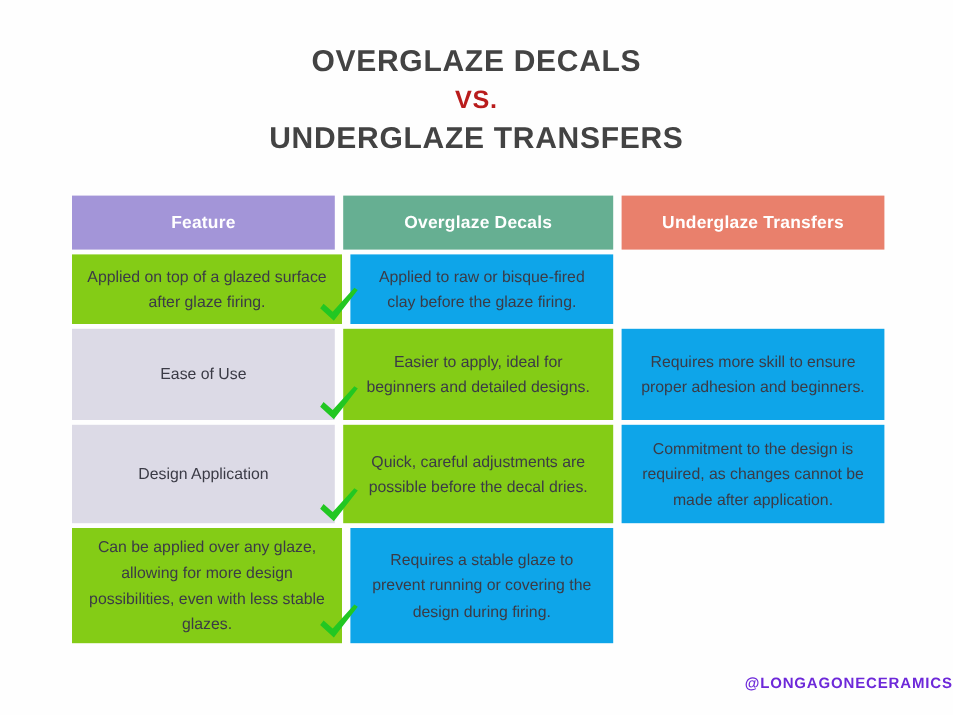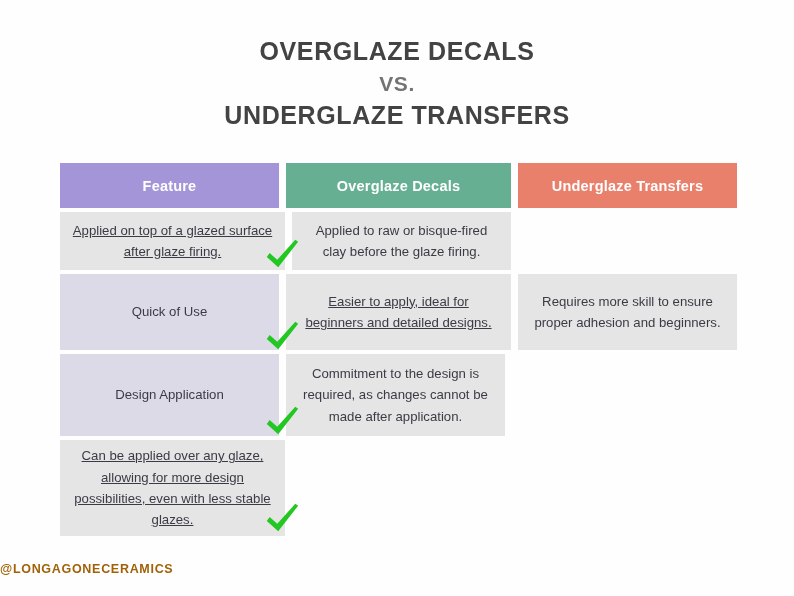--- a/index.html
+++ b/index.html
@@ -27,21 +27,21 @@
     font-size: 25px;
     font-weight: bold;
     letter-spacing: 0.6px;
     color: #434343;
     line-height: 1.26;
   }
 
   .title-vs {
     font-size: 21px;
     font-weight: bold;
-    color: #737373;
+    color: #b91c1c;
     letter-spacing: 0.6px;
     line-height: 1.55;
   }
 
   
   .table {
     position: absolute;
     left: 60px;
     top: 163px;
     width: 677px;
@@ -82,22 +82,22 @@
   .hdr-under   { background: #E9806C; }
 
   
   .row-body .cell {
     font-size: 13.2px;
     line-height: 1.62;
     color: #3B3B46;
   }
 
   .body-feature { background: #DCDAE6; }
-  .body-over    { background: #e5e5e5; text-decoration: underline; }
-  .body-under   { background: #e5e5e5; }
+  .body-over    { background: #84cc16; }
+  .body-under   { background: #0ea5e9; }
 
   .r1 .cell { height: 58px; }
   .r2 .cell { height: 76px; }
   .r3 .cell { height: 82px; }
   .r4 .cell { height: 96px; }
 
   
   .check {
     position: absolute;
     width: 38px;
@@ -112,25 +112,25 @@
   .check-r2 { left: 203px; top: 44px; }
   .check-r3 { left: 203px; top: 49px; }
   .check-r4 { left: 203px; top: 60px; }
 
   
   .footer {
     position: absolute;
     left: 0;
     right: 0;
     top: 562px;
-    text-align: left;
+    text-align: right;
     font-size: 12.5px;
     font-weight: bold;
     letter-spacing: 0.7px;
-    color: #a16207;
+    color: #6d28d9;
   }
 </style>
 </head>
 <body>
 
 <div class="title-block">
   <div class="title-line">OVERGLAZE DECALS</div>
   <div class="title-vs">VS.</div>
   <div class="title-line">UNDERGLAZE TRANSFERS</div>
 </div>
@@ -147,42 +147,44 @@
     <div class="cell col-over body-over">Applied on top of a glazed surface after glaze firing.</div>
     <div class="cell col-under body-under">Applied to raw or bisque-fired clay before the glaze firing.</div>
     <span class="check check-r1">
       <svg viewBox="0 0 40 40" xmlns="http://www.w3.org/2000/svg">
         <path d="M4 22 L7 18 L15 25 L34 4 L37 6 L16 33 Z" fill="#22C722"></path>
       </svg>
     </span>
   </div>
 
   <div class="row row-body r2">
-    <div class="cell col-feature body-feature">Quick of Use</div>
+    <div class="cell col-feature body-feature">Ease of Use</div>
     <div class="cell col-over body-over">Easier to apply, ideal for beginners and detailed designs.</div>
     <div class="cell col-under body-under">Requires more skill to ensure proper adhesion and beginners.</div>
     <span class="check check-r2">
       <svg viewBox="0 0 40 40" xmlns="http://www.w3.org/2000/svg">
         <path d="M4 22 L7 18 L15 25 L34 4 L37 6 L16 33 Z" fill="#22C722"></path>
       </svg>
     </span>
   </div>
 
   <div class="row row-body r3">
     <div class="cell col-feature body-feature">Design Application</div>
+    <div class="cell col-over body-over">Quick, careful adjustments are possible before the decal dries.</div>
     <div class="cell col-under body-under">Commitment to the design is required, as changes cannot be made after application.</div>
     <span class="check check-r3">
       <svg viewBox="0 0 40 40" xmlns="http://www.w3.org/2000/svg">
         <path d="M4 22 L7 18 L15 25 L34 4 L37 6 L16 33 Z" fill="#22C722"></path>
       </svg>
     </span>
   </div>
 
   <div class="row row-body r4">
     <div class="cell col-over body-over">Can be applied over any glaze, allowing for more design possibilities, even with less stable glazes.</div>
+    <div class="cell col-under body-under">Requires a stable glaze to prevent running or covering the design during firing.</div>
     <span class="check check-r4">
       <svg viewBox="0 0 40 40" xmlns="http://www.w3.org/2000/svg">
         <path d="M4 22 L7 18 L15 25 L34 4 L37 6 L16 33 Z" fill="#22C722"></path>
       </svg>
     </span>
   </div>
 
 </div>
 
 <div class="footer">@LONGAGONECERAMICS</div>

